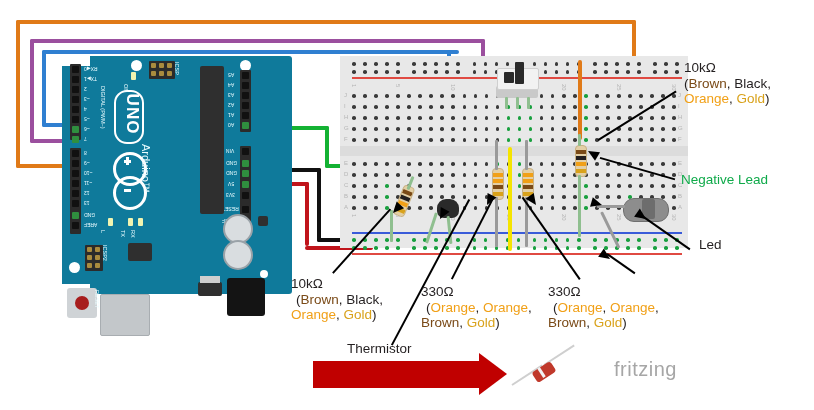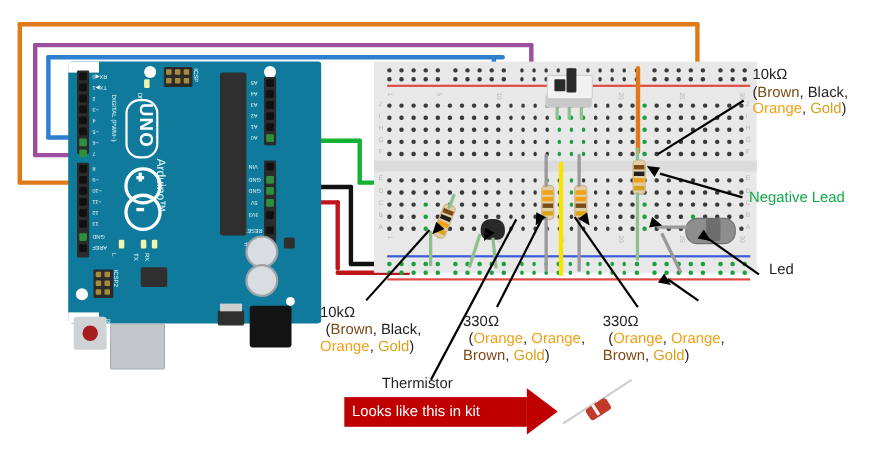--- a/index.html
+++ b/index.html
@@ -818,20 +818,20 @@
     <div style="padding-left:5px;">
       <span>(</span><span class="orange">Orange</span><span>, </span><span class="orange">Orange</span><span>,</span>
     </div>
     <div>
       <span class="brown">Brown</span><span>, </span><span class="gold">Gold</span><span>)</span>
     </div>
   </div>
 
   <div class="banner"></div>
   <div class="bannerTip"></div>
-  <div class="bannerTxt">Looks like this in kit</div>
 
   <div class="photo-lead" style="left:512px;top:384px;width:36px;transform:rotate(-33deg);"></div>
   <div class="photo-lead" style="left:544px;top:364px;width:36px;transform:rotate(-33deg);"></div>
   <div class="photo-body" style="left:533px;top:366px;width:22px;height:12px;transform:rotate(-33deg);"></div>
   <div class="photo-band" style="left:540px;top:367px;width:3px;height:11px;transform:rotate(-33deg);"></div>
 
+  <div class="fritzing">fritzing</div>
 </div>
 
 </body></html>

